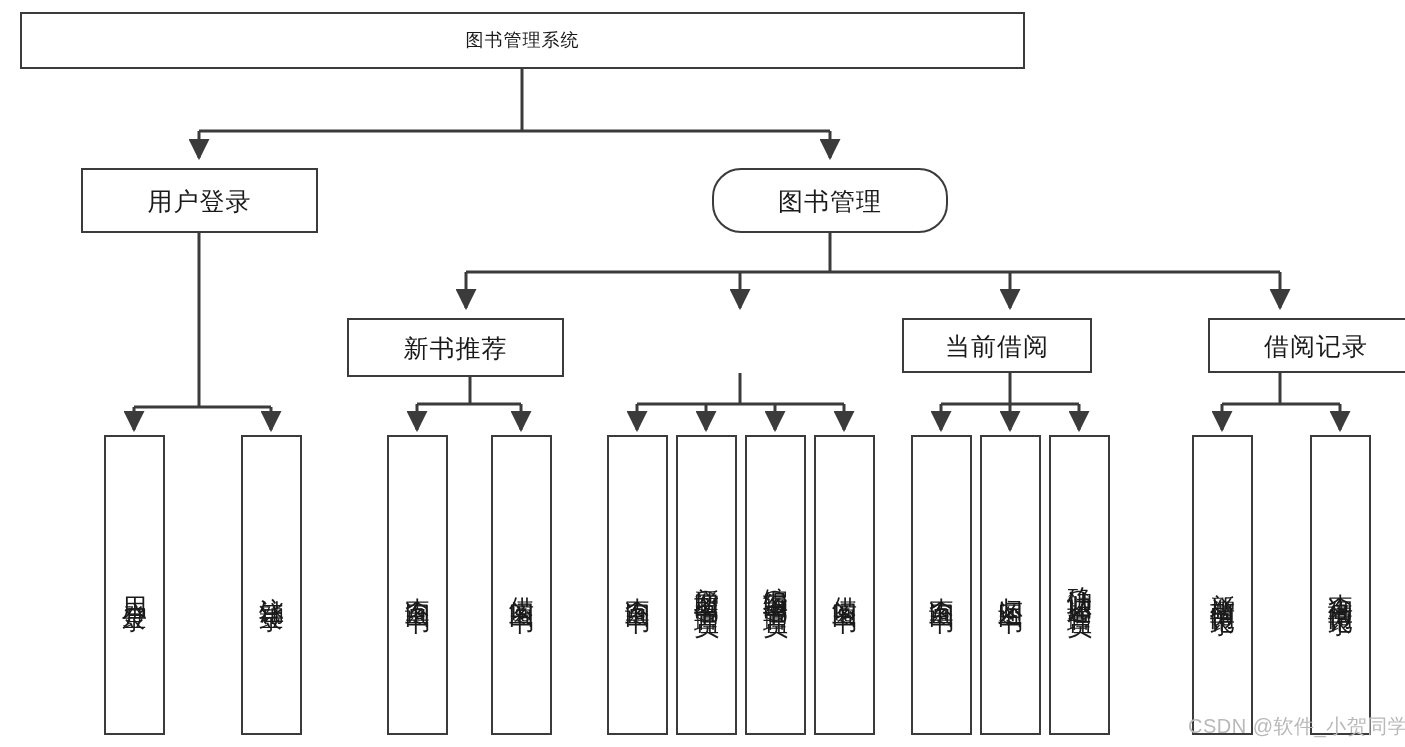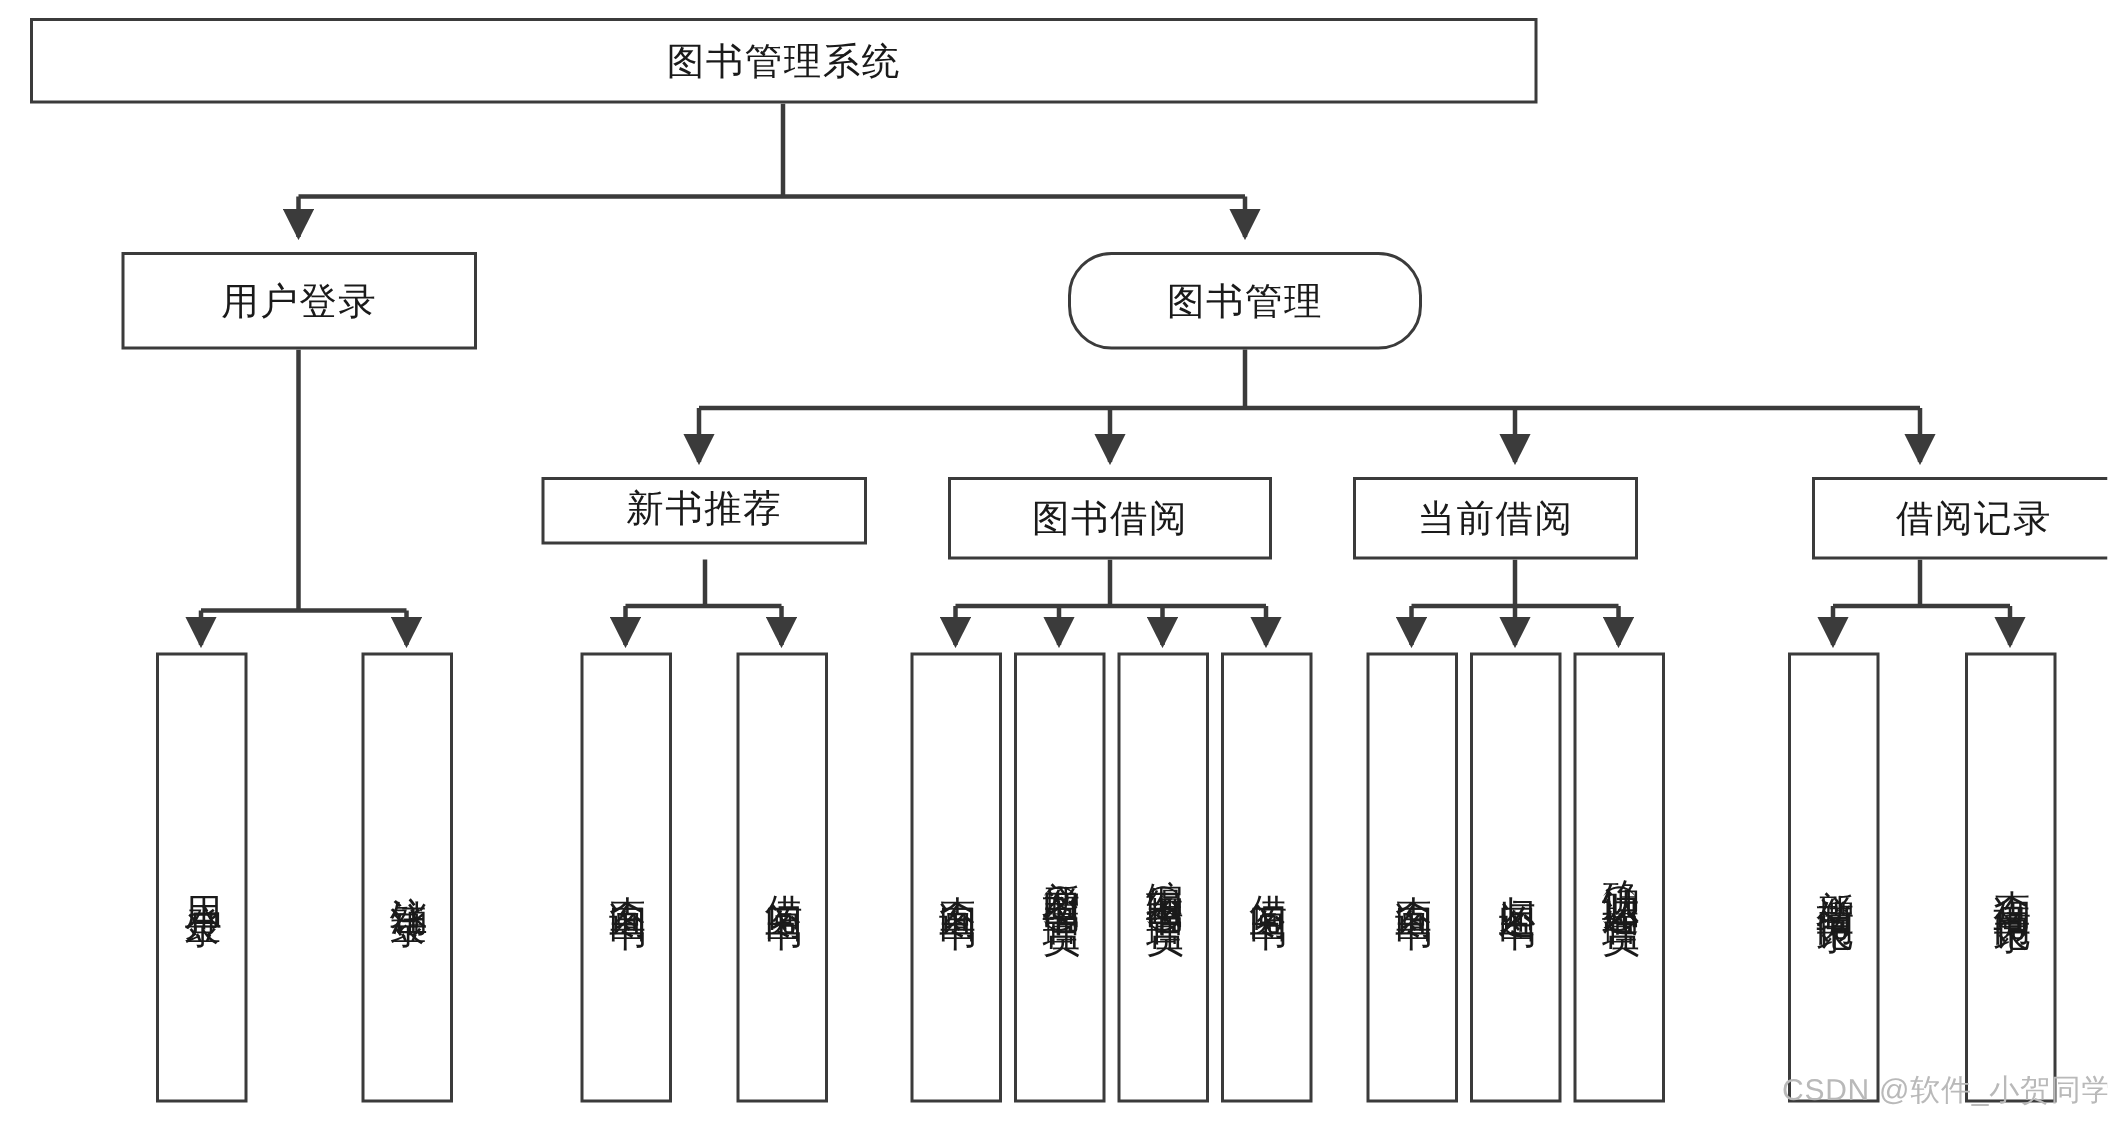--- a/index.html
+++ b/index.html
@@ -34,21 +34,21 @@
     align-items: center;
     justify-content: center;
     color: #1a1a1a;
   }
   .node.horiz {
     font-size: 25px;
     letter-spacing: 1px;
     line-height: 1.2;
   }
   .node.root {
-    font-size: 25px;
+    font-size: 18px;
   }
   .node.leaf {
     align-items: center;
     justify-content: center;
     padding: 4px 0;
   }
   .vtext {
     writing-mode: vertical-rl;
     text-orientation: upright;
     font-size: 25px;
@@ -126,25 +126,22 @@
     <span>图书管理系统</span>
   </div>
 
   <div class="node horiz" style="left:81px; top:168px; width:237px; height:65px;">
     <span>用户登录</span>
   </div>
   <div class="node horiz" style="left:712px; top:168px; width:236px; height:65px;border-radius:29px;">
     <span>图书管理</span>
   </div>
 
-  <div class="node horiz" style="left:361px; top:318px; width:217px; height:45px;font-family:Liberation Mono, monospace;">
+  <div class="node horiz" style="left:347px; top:318px; width:217px; height:59px;">
     <span>新书推荐</span>
-  </div>
-  <div class="node horiz" style="left:632px; top:318px; width:216px; height:55px;">
-    <span>图书借阅</span>
   </div>
   <div class="node horiz" style="left:902px; top:318px; width:190px; height:55px;">
     <span>当前借阅</span>
   </div>
   <div class="node horiz" style="left:1208px; top:318px; width:216px; height:55px;">
     <span>借阅记录</span>
   </div>
 
   <div class="node leaf" style="left:104px; top:435px; width:61px; height:300px;">
     <span class="vtext">用户登录</span>

